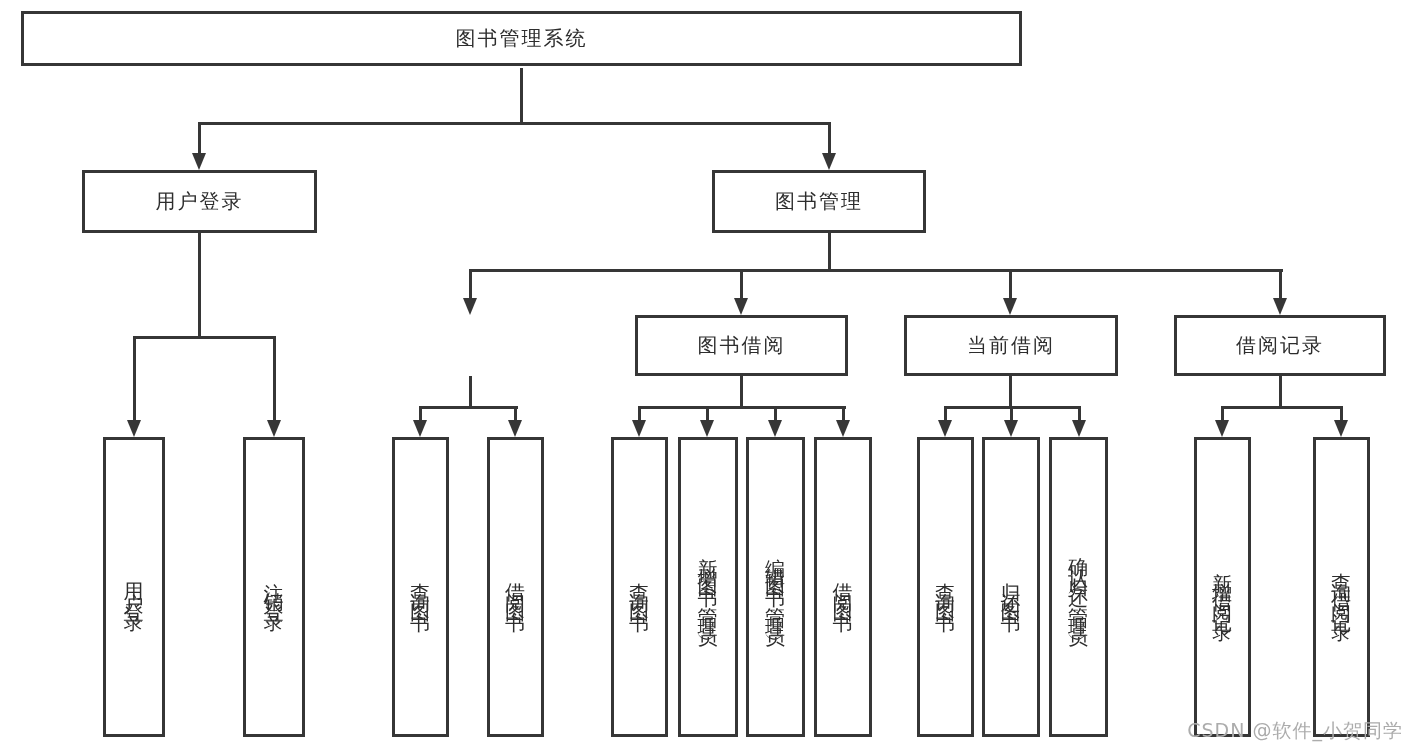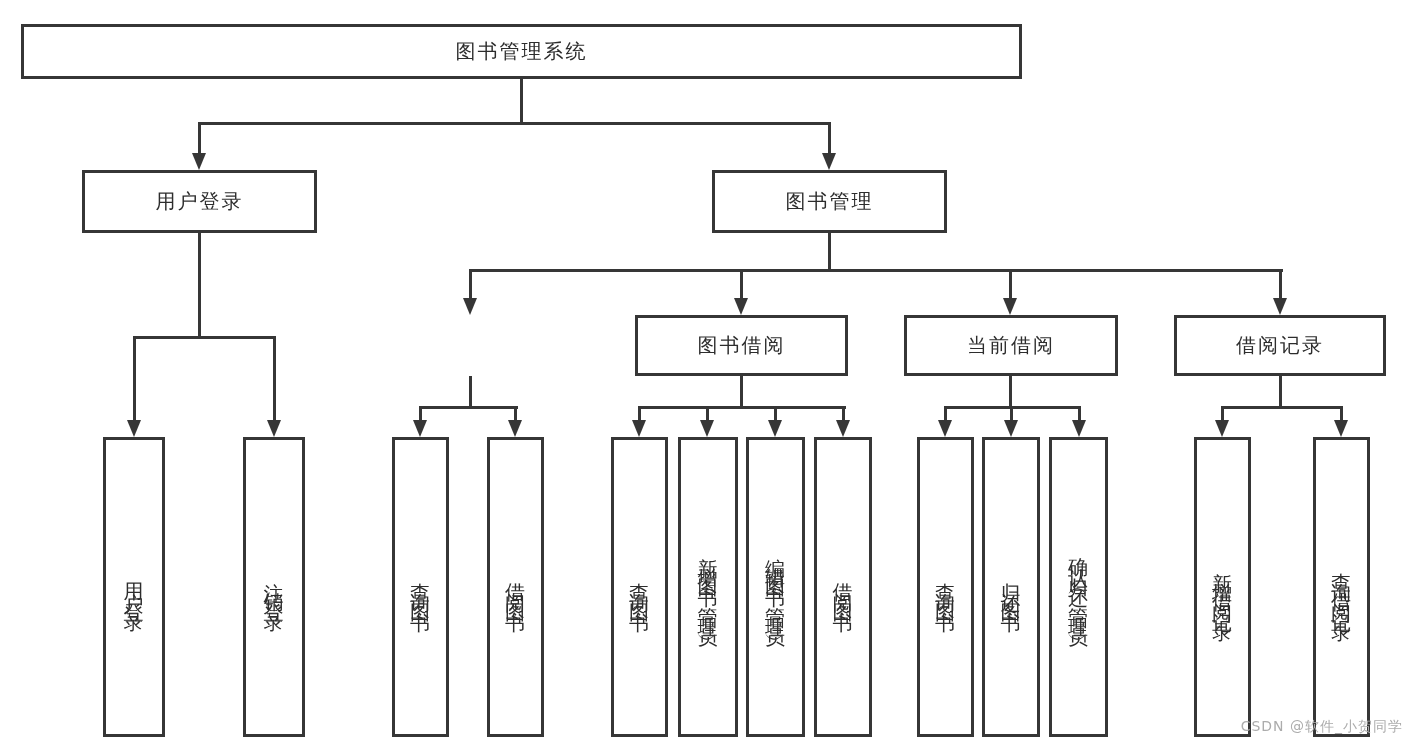--- a/index.html
+++ b/index.html
@@ -42,31 +42,31 @@
     height: 0;
     border-left: 7px solid transparent;
     border-right: 7px solid transparent;
     border-top: 17px solid #363636;
     z-index: 3;
   }
   .watermark {
     position: absolute;
     top: 718px;
     right: 2px;
-    font-size: 14px;
+    font-size: 19px;
     color: #acacac;
     letter-spacing: 1px;
     z-index: 5;
     white-space: nowrap;
     margin-left: 46px;
   }
   
-  .n-root  { left: 21px;   top: 24px;  width: 1001px; height: 55px; }
+  .n-root  { left: 21px;   top: 11px;  width: 1001px; height: 55px; }
   .n-l1a   { left: 82px;   top: 170px; width: 235px;  height: 63px; }
-  .n-l1b   { left: 712px;  top: 170px; width: 235px;  height: 63px; }
+  .n-l1b   { left: 712px;  top: 170px; width: 214px;  height: 63px; }
   .n-l2a   { left: 362px;  top: 315px; width: 216px;  height: 61px; }
   .n-l2b   { left: 635px;  top: 315px; width: 213px;  height: 61px; }
   .n-l2c   { left: 904px;  top: 315px; width: 214px;  height: 61px; }
   .n-l2d   { left: 1174px; top: 315px; width: 212px;  height: 61px; }
   .leaf    { top: 437px; height: 300px; }
   .n-a1 { left: 103px;  width: 62px; }
   .n-a2 { left: 243px;  width: 62px; }
   .n-b1 { left: 392px;  width: 57px; }
   .n-b2 { left: 487px;  width: 57px; }
   .n-c1 { left: 611px;  width: 57px; }

